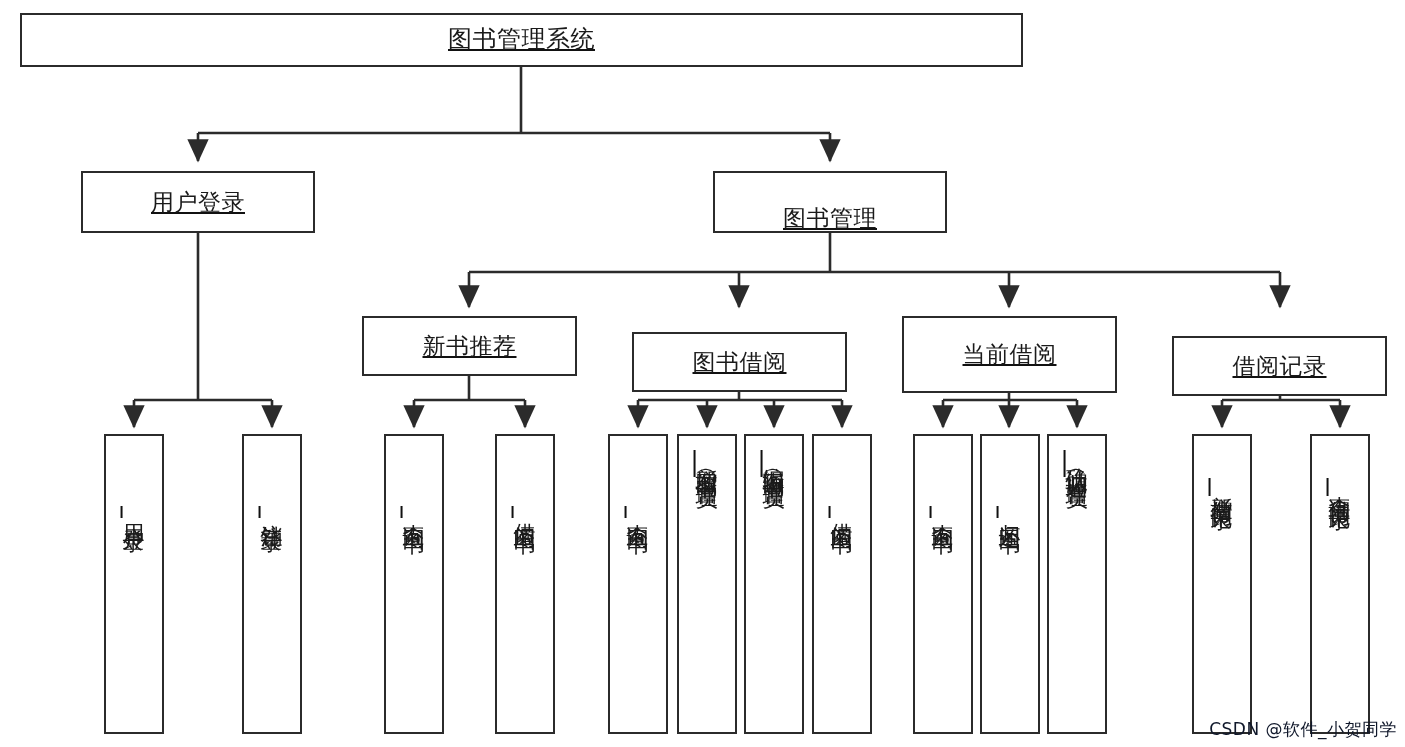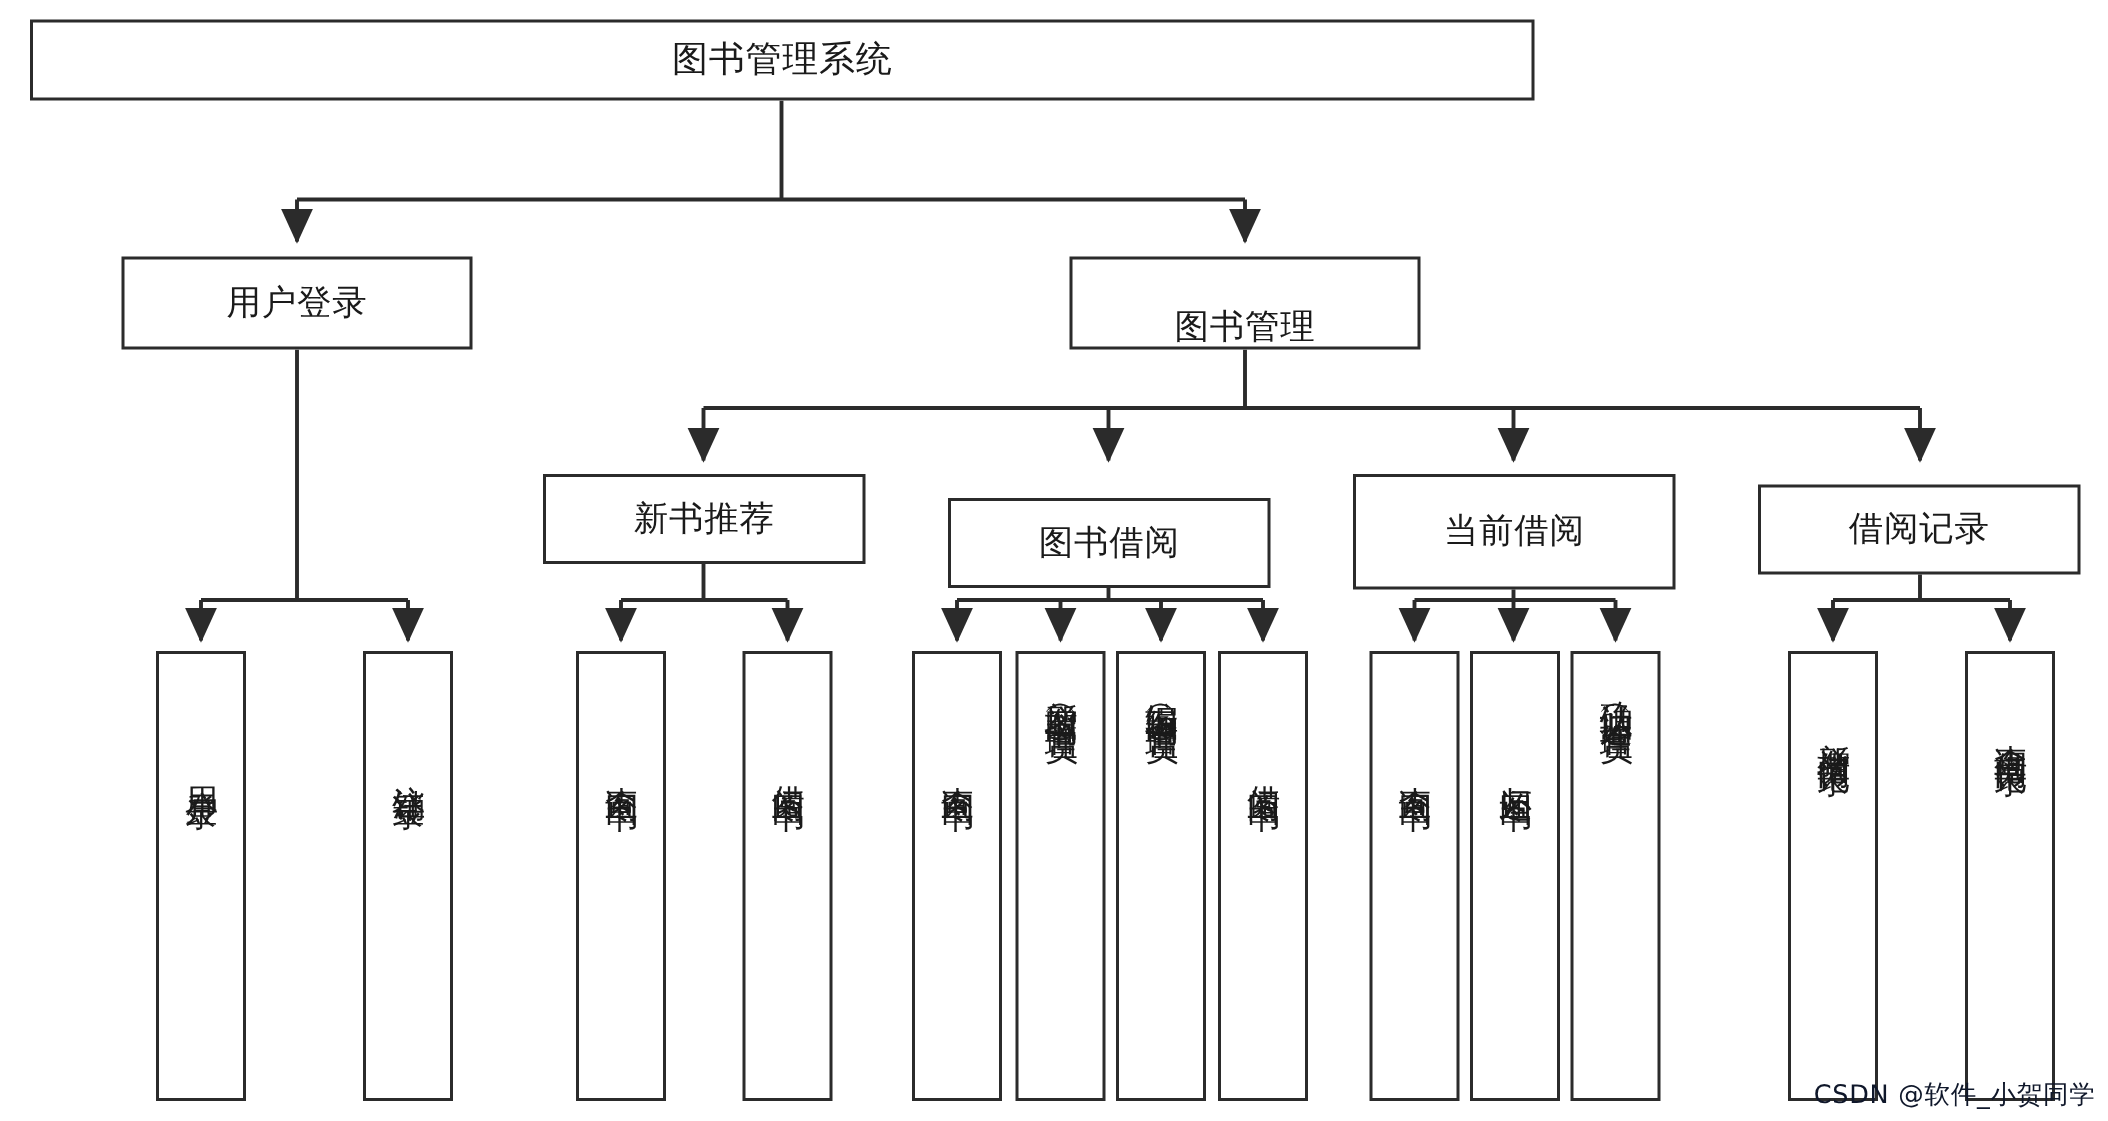--- a/index.html
+++ b/index.html
@@ -29,20 +29,21 @@
   }
   .node {
     position: absolute;
     box-sizing: border-box;
     background: #ffffff;
     border: 2.4px solid #2b2b2b;
     display: flex;
     align-items: center;
     justify-content: center;
     z-index: 2;
+    text-decoration: underline;
   }
   .node .label {
     font-size: 23px;
     line-height: 1.15;
     color: #1a1a1a;
     letter-spacing: 0.5px;
     white-space: nowrap;
     text-align: center;
   }
   
@@ -145,21 +146,21 @@
 
   <div class="node" style="left:362px; top:316px; width:215px; height:60px;">
     <span class="label">新书推荐</span>
   </div>
   <div class="node" style="left:632px; top:316px; width:215px; height:60px;margin-top:16px;">
     <span class="label">图书借阅</span>
   </div>
   <div class="node" style="left:902px; top:316px; width:215px; height:77px;">
     <span class="label">当前借阅</span>
   </div>
-  <div class="node" style="left:1172px; top:323px; width:215px; height:60px;">
+  <div class="node" style="left:1172px; top:336px; width:215px; height:60px;">
     <span class="label">借阅记录</span>
   </div>
 
   <div class="node vertical short" style="left:104px; top:434px; width:60px; height:300px;">
     <span class="label">用户登录</span>
   </div>
   <div class="node vertical short" style="left:242px; top:434px; width:60px; height:300px;">
     <span class="label">注销登录</span>
   </div>
 

